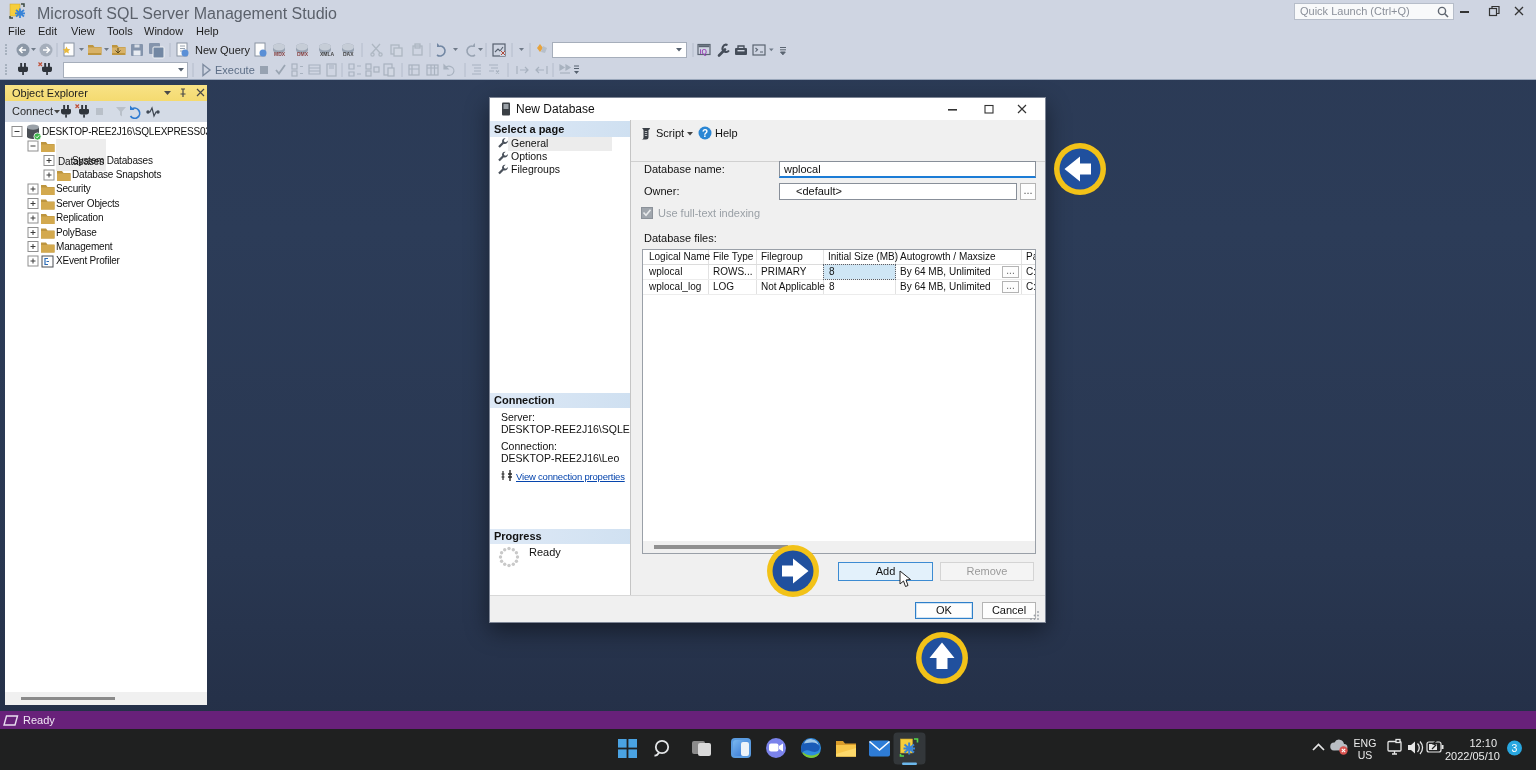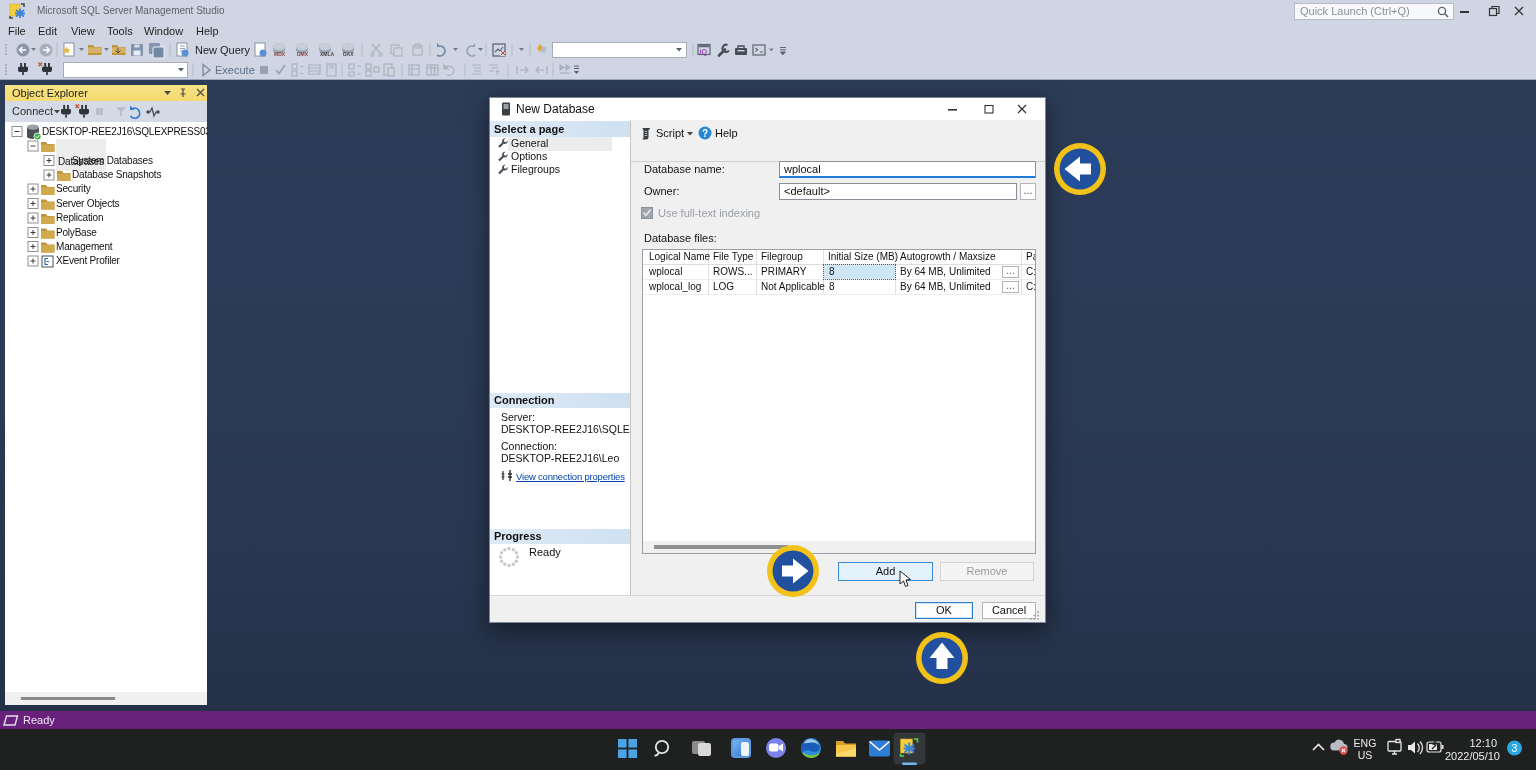--- a/index.html
+++ b/index.html
@@ -46,21 +46,21 @@
 <body>
 <div id="screen">
 
   <div class="abs" id="titlebar">
     <svg class="abs" style="left:9px;top:3px" width="18" height="17" viewBox="0 0 18 17">
       <rect x="1" y="1" width="10" height="12" fill="#f6ce3c" stroke="#caa52c" stroke-width="0.5"></rect>
       <path d="M12 1 h3 v3" stroke="#3c4a42" stroke-width="1.5" fill="none"></path>
       <path d="M1 13 v2 h3" stroke="#3c4a42" stroke-width="1.5" fill="none"></path>
       <path d="M7 7 l8 6.5 M15 7 l-8 6.5 M11 5.5 v9.5 M6 10.3 h10" stroke="#3884d8" stroke-width="1.8"></path>
     </svg>
-    <span class="abs" style="left:37px;top:5px;font-size:10px;color:#5b616b">Microsoft SQL Server Management Studio</span>
+    <span class="abs" style="left:37px;top:5px;font-size:16px;color:#5b616b">Microsoft SQL Server Management Studio</span>
     <div class="abs" id="qlaunch">Quick Launch (Ctrl+Q)</div>
     <svg class="abs" style="left:1436px;top:5px" width="14" height="14" viewBox="0 0 14 14">
         <circle cx="6" cy="6" r="3.6" fill="none" stroke="#5f6670" stroke-width="1.4"></circle>
         <path d="M8.8 8.8 L12 12" stroke="#5f6670" stroke-width="1.6"></path>
       </svg>
     <svg class="abs" style="left:1456px;top:4px" width="70" height="14" viewBox="0 0 70 14">
       <rect x="4" y="7" width="9" height="2" fill="#333"></rect>
       <rect x="33.5" y="4.5" width="7" height="7" fill="none" stroke="#333" stroke-width="1.2"></rect>
       <path d="M36 4.5 v-2 h7 v7 h-2" fill="none" stroke="#333" stroke-width="1.2"></path>
       <path d="M59 3 l8 8 M67 3 l-8 8" stroke="#333" stroke-width="1.3"></path>
@@ -463,21 +463,21 @@
           </svg>
         <svg class="abs" style="left:67px;top:6px" width="14" height="14">
             <circle cx="7" cy="7" r="6.5" fill="#2a86d4"></circle>
             <text x="7" y="10.5" font-size="10" font-weight="bold" fill="#fff" text-anchor="middle">?</text>
           </svg>
         <span class="abs" style="left:84px;top:7px">Help</span>
       </div>
       <span class="abs lbl" style="left:13px;top:43px">Database name:</span>
       <div class="abs inp" style="left:148px;top:41px;width:257px;height:17px;border-bottom:2px solid #1c7cd6;line-height:14px;padding-left:4px">wplocal</div>
       <span class="abs lbl" style="left:13px;top:65px">Owner:</span>
-      <div class="abs inp" style="left:148px;top:63px;width:238px;height:17px;line-height:15px;padding-left:4px">&lt;default&gt;</div>
+      <div class="abs inp" style="left:148px;top:63px;width:238px;height:17px;line-height:15px;padding-left:16px">&lt;default&gt;</div>
       <div class="abs btn" style="left:389px;top:63px;width:16px;height:17px;line-height:13px;color:#555">...</div>
       <div class="abs" style="left:10px;top:87px;width:12px;height:12px;background:#a0a6ad;border:1px solid #8b9199"></div>
       <svg class="abs" style="left:11px;top:88px" width="10" height="9">
           <path d="M1.5 4.5 l2.5 2.8 4.5-5.5" stroke="#e8eaec" stroke-width="1.6" fill="none"></path>
         </svg>
       <span class="abs glbl" style="left:27px;top:87px">Use full-text indexing</span>
       <span class="abs lbl" style="left:13px;top:112px">Database files:</span>
       <div id="dbgrid">
         <div class="gridline-v" style="left:65px;height:44px"></div>
         <div class="gridline-v" style="left:113px;height:44px"></div>

